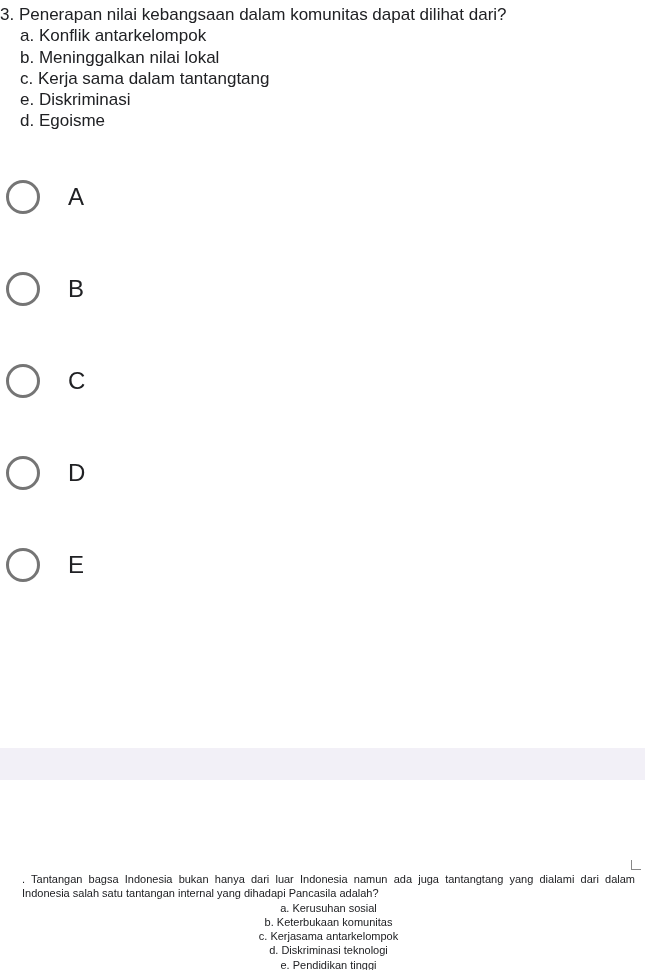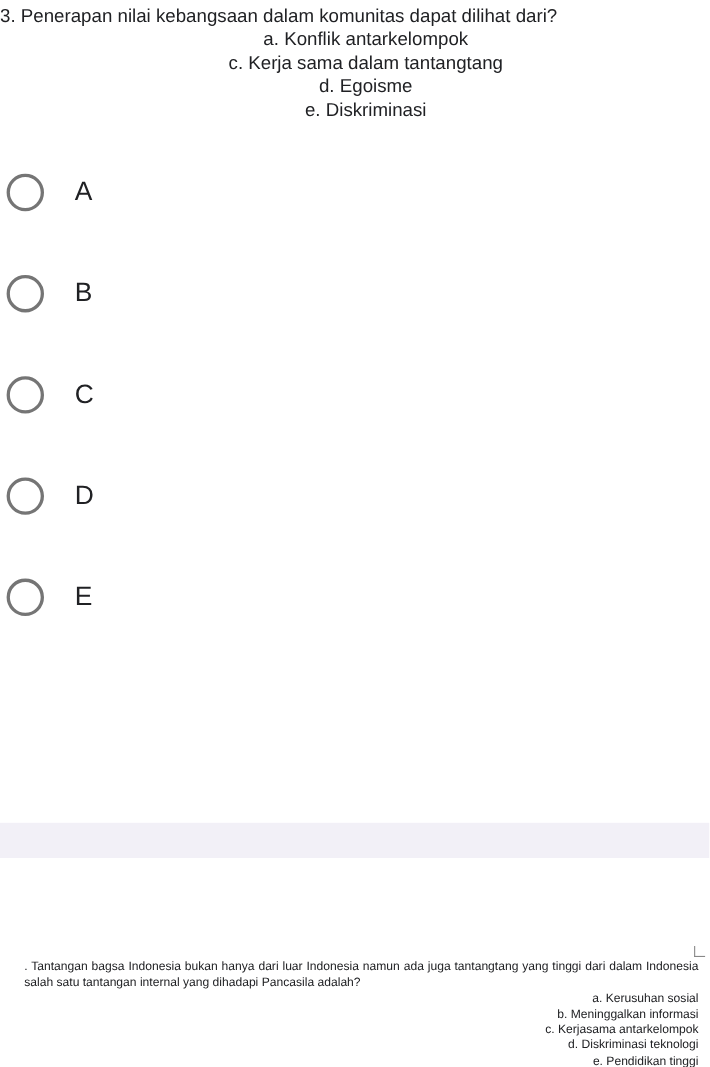--- a/index.html
+++ b/index.html
@@ -21,21 +21,20 @@
     color: #202124;
     padding-left: 0px;
   }
   .question-number-line {
     padding-left: 0px;
   }
   .question-option-line {
     padding-left: 20px;
     font-size: 17px;
     line-height: 1.25;
-    text-align: center;
   }
   .radio-options {
     margin-top: 48px;
     padding-left: 6px;
   }
   .radio-row {
     display: flex;
     align-items: center;
     margin-bottom: 58px;
   }
@@ -65,41 +64,42 @@
     right: 10px;
     top: 872px;
     font-size: 11px;
     line-height: 1.3;
     color: #202124;
   }
   .bottom-question {
     text-align: justify;
   }
   .bottom-option {
-    text-align: right;
+    text-align: center;
   }
   .corner-mark {
     position: absolute;
     right: 4px;
     top: 860px;
     width: 10px;
     height: 10px;
     border-left: 1px solid #888;
     border-bottom: 1px solid #888;
   }
 </style>
 </head>
 <body>
 
 <div class="question-block">
   <div class="question-text question-number-line">3. Penerapan nilai kebangsaan dalam komunitas dapat dilihat dari?</div>
   <div class="question-option-line">a. Konflik antarkelompok</div>
+  <div class="question-option-line">b. Meninggalkan nilai lokal</div>
   <div class="question-option-line">c. Kerja sama dalam tantangtang</div>
+  <div class="question-option-line">e. Diskriminasi</div>
   <div class="question-option-line">d. Egoisme</div>
-  <div class="question-option-line">e. Diskriminasi</div>
 </div>
 
 <div class="radio-options">
   <div class="radio-row">
     <div class="radio-circle"></div>
     <div class="radio-label">A</div>
   </div>
   <div class="radio-row">
     <div class="radio-circle"></div>
     <div class="radio-label">B</div>
@@ -116,19 +116,19 @@
     <div class="radio-circle"></div>
     <div class="radio-label">E</div>
   </div>
 </div>
 
 <div class="divider-bar"></div>
 
 <div class="corner-mark"></div>
 
 <div class="bottom-block">
-  <div class="bottom-question">. Tantangan bagsa Indonesia bukan hanya dari luar Indonesia namun ada juga tantangtang yang tinggi dari dalam Indonesia salah satu tantangan internal yang dihadapi Pancasila adalah?</div>
+  <div class="bottom-question">. Tantangan bagsa Indonesia bukan hanya dari luar Indonesia namun ada juga tantangtang yang dialami dari dalam Indonesia salah satu tantangan internal yang dihadapi Pancasila adalah?</div>
   <div class="bottom-option">a. Kerusuhan sosial</div>
-  <div class="bottom-option">b. Meninggalkan informasi</div>
+  <div class="bottom-option">b. Keterbukaan komunitas</div>
   <div class="bottom-option">c. Kerjasama antarkelompok</div>
   <div class="bottom-option">d. Diskriminasi teknologi</div>
   <div class="bottom-option">e. Pendidikan tinggi</div>
 </div>
 
 </body></html>

